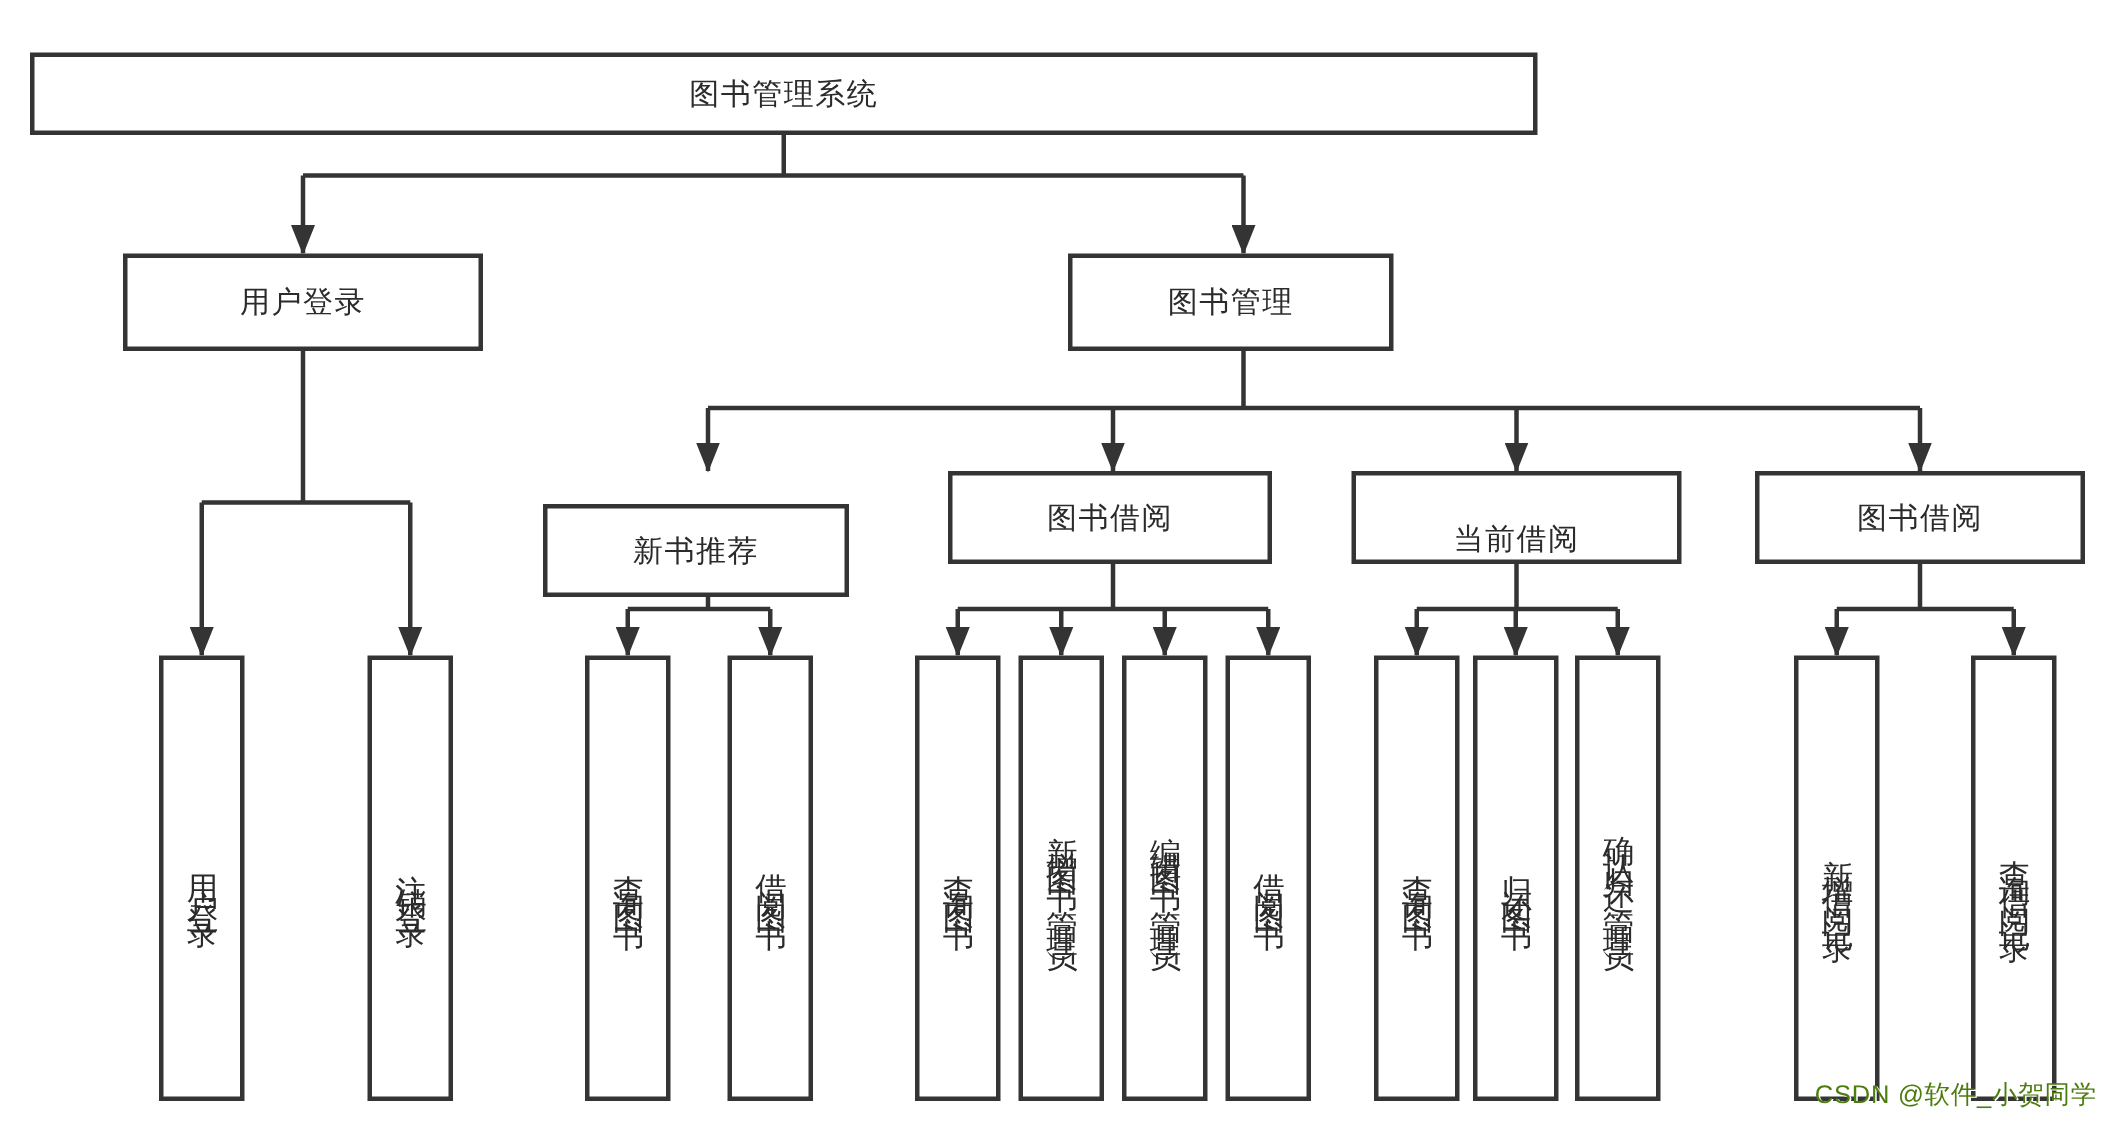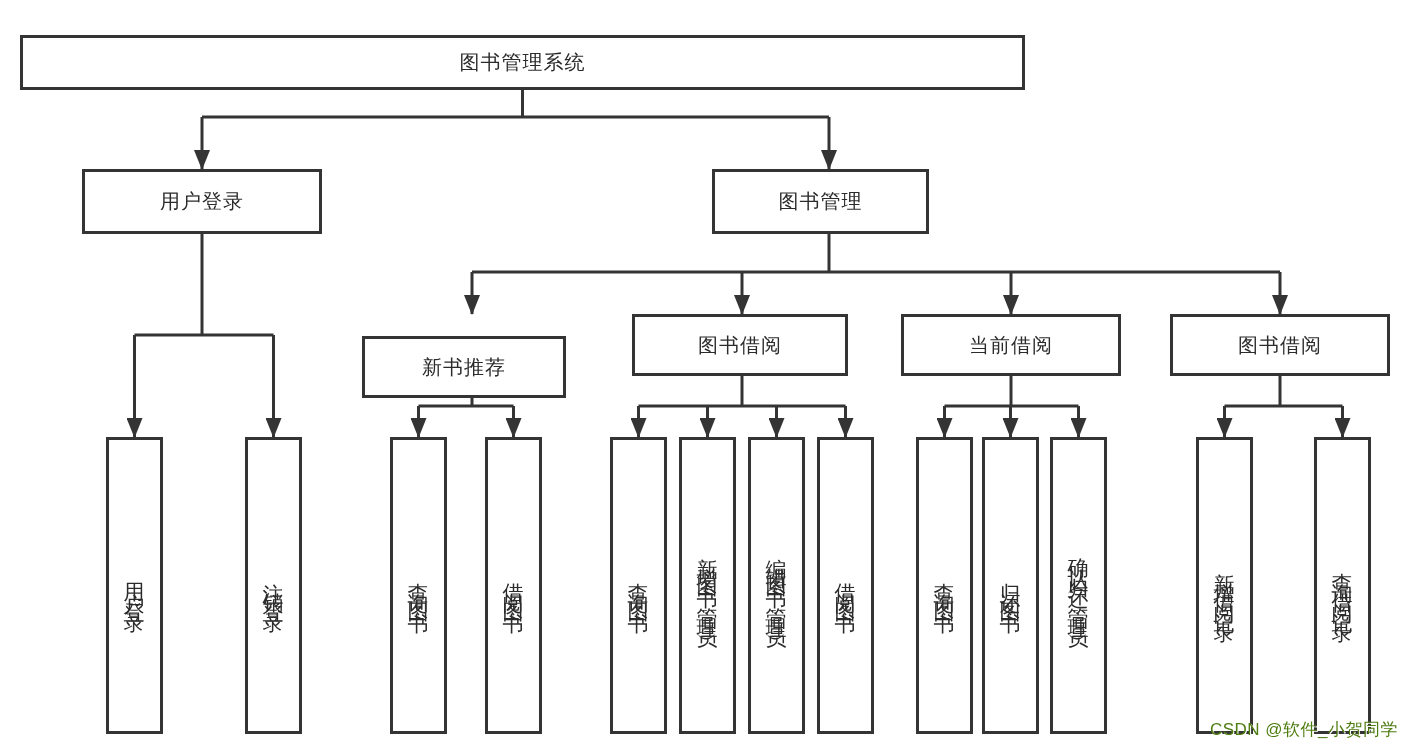--- a/index.html
+++ b/index.html
@@ -131,21 +131,21 @@
   <div class="node h" style="left:712px; top:169px; width:217px; height:65px;">
     <span>图书管理</span>
   </div>
 
   <div class="node h" style="left:362px; top:314px; width:204px; height:62px;margin-top:22px;">
     <span>新书推荐</span>
   </div>
   <div class="node h" style="left:632px; top:314px; width:216px; height:62px;text-align:center;">
     <span>图书借阅</span>
   </div>
-  <div class="node h" style="left:901px; top:314px; width:220px; height:62px;">
+  <div class="node h" style="left:901px; top:314px; width:220px; height:62px;align-items:flex-end;">
     <span>当前借阅</span>
   </div>
   <div class="node h" style="left:1170px; top:314px; width:220px; height:62px;">
     <span>图书借阅</span>
   </div>
 
   <div class="node v" style="left:106px; top:437px; width:57px; height:297px;">
     <span>用户登录</span>
   </div>
   <div class="node v" style="left:245px; top:437px; width:57px; height:297px;">

